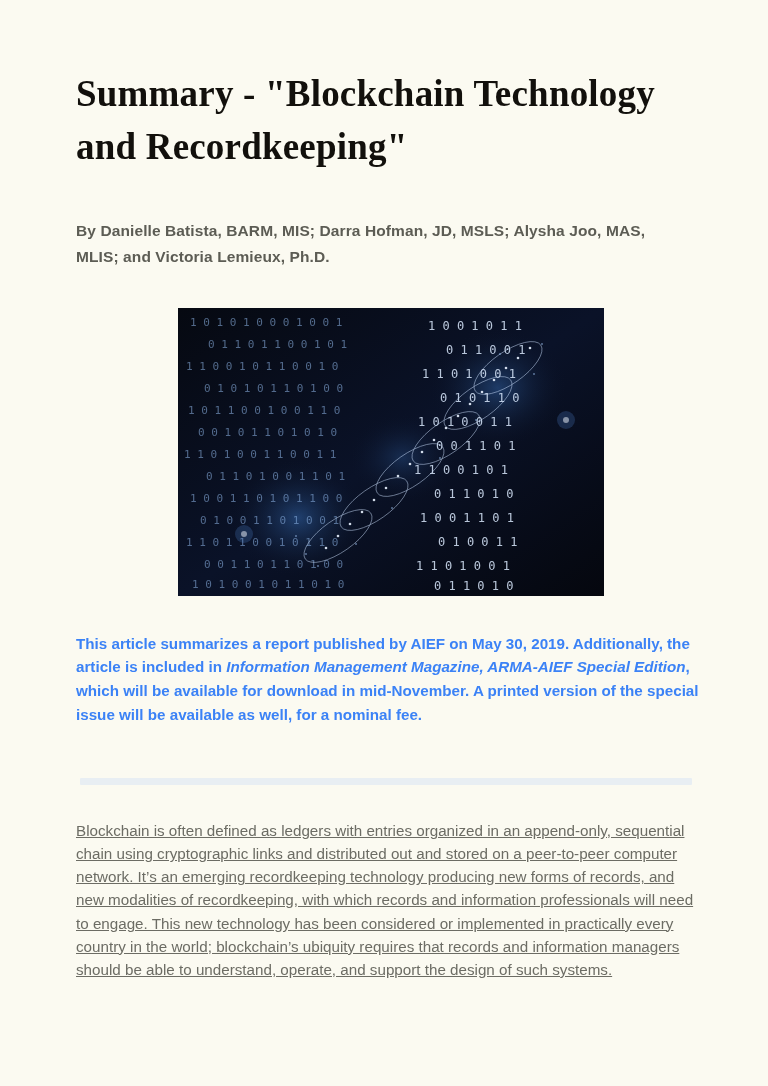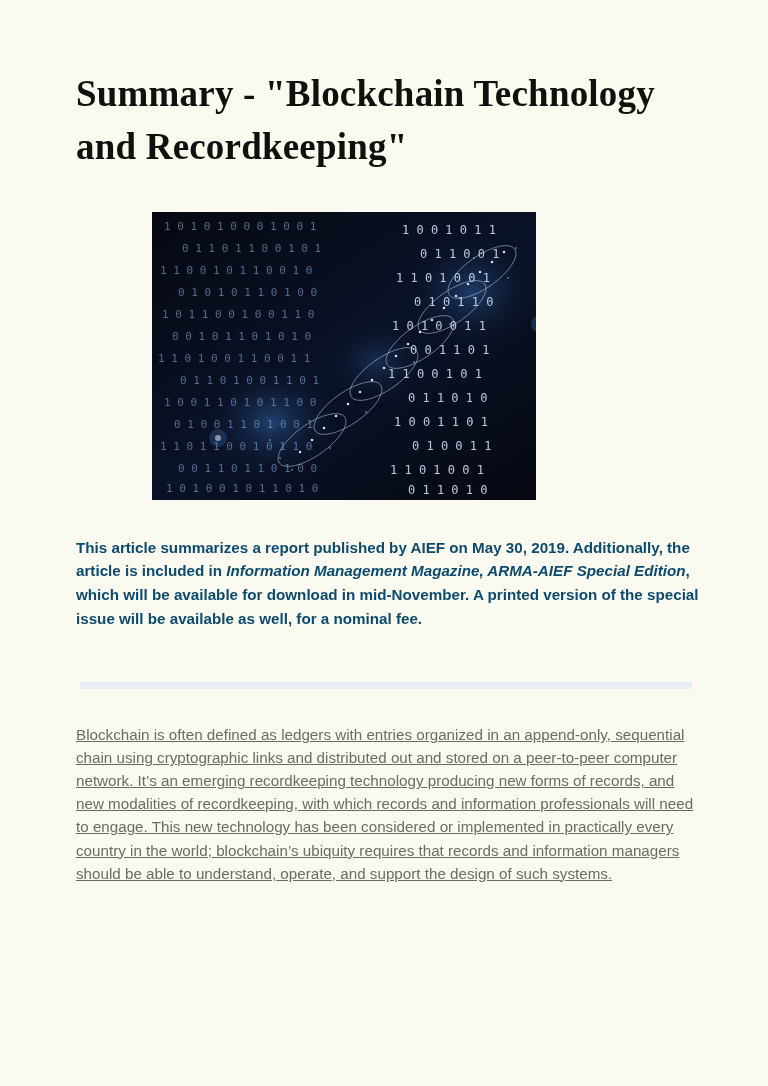--- a/index.html
+++ b/index.html
@@ -34,36 +34,36 @@
     margin-top: 44px;
     font-size: 15.5px;
     font-weight: bold;
     line-height: 1.68;
     color: #5c5c54;
     max-width: 616px;
     letter-spacing: 0.1px;
   }
   .figure {
     margin-top: 38px;
-    width: 384px;
+    width: 426px;
     height: 288px;
-    margin-left: 76px;
+    margin-left: 102px;
     position: relative;
     overflow: hidden;
     background: #090c16;
   }
   .figure svg {
     display: block;
   }
   .lede {
     margin-top: 36px;
     font-size: 15.2px;
     font-weight: bold;
     line-height: 1.55;
-    color: #0c4a6e;
+    color: #3b82f6;
     max-width: 630px;
   }
   .lede em {
     font-style: italic;
   }
   .divider {
     margin-top: 52px;
     margin-left: 4px;
     width: 612px;
     height: 7px;
@@ -79,20 +79,21 @@
     text-decoration: underline;
   }
 </style>
 </head>
 <body>
 
 <div class="page">
 
   <h1 class="title">Summary - "Blockchain Technology and Recordkeeping"</h1>
 
+  <div class="byline">By Danielle Batista, BARM, MIS; Darra Hofman, JD, MSLS; Alysha Joo, MAS, MLIS; and Victoria Lemieux, Ph.D.</div>
 
   <div class="figure">
     <svg width="426" height="288" viewBox="0 0 426 288">
       <defs>
         <radialGradient id="glow" cx="50%" cy="50%" r="50%">
           <stop offset="0%" stop-color="#3f7fd0" stop-opacity="0.85"></stop>
           <stop offset="100%" stop-color="#0a1020" stop-opacity="0"></stop>
         </radialGradient>
         <linearGradient id="bg" x1="0" y1="0" x2="1" y2="1">
           <stop offset="0%" stop-color="#060911"></stop>

